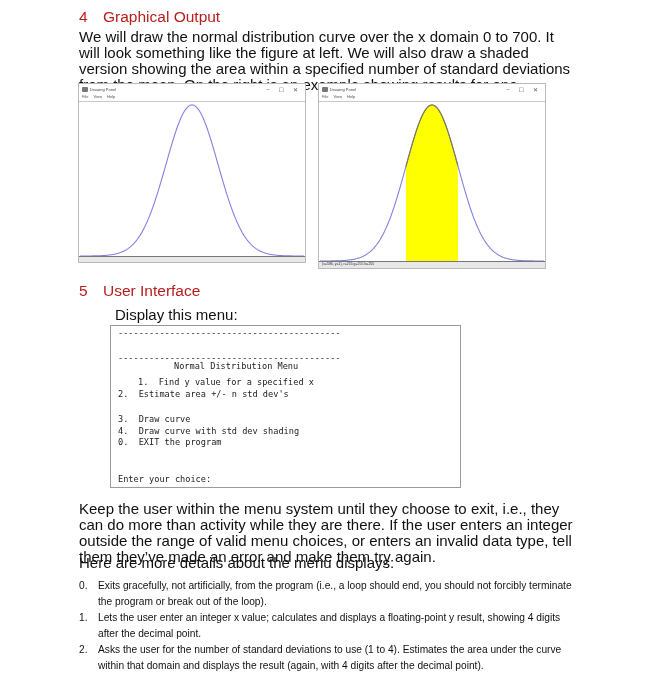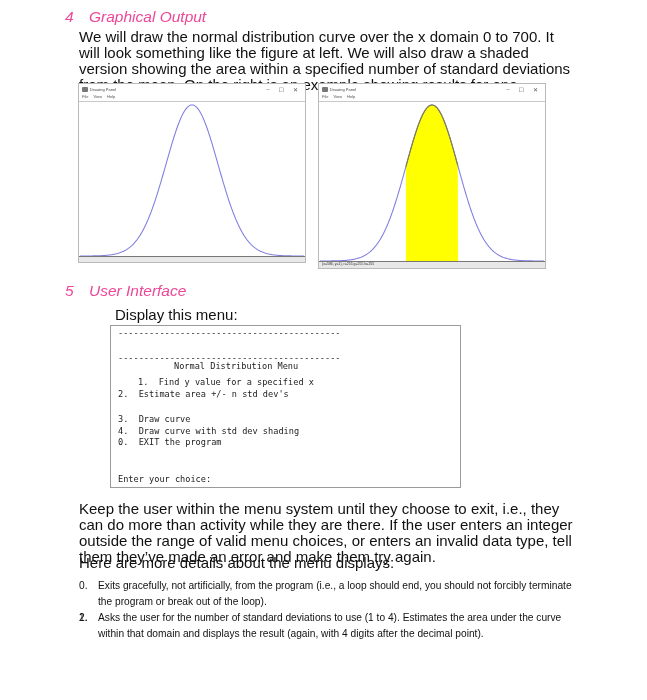--- a/index.html
+++ b/index.html
@@ -1,18 +1,18 @@
 <!DOCTYPE html>
 <html><head>
 <meta charset="utf-8">
 <style>
   html, body { margin:0; padding:0; background:#ffffff; }
   body { width:647px; height:700px; position:relative; overflow:hidden;
          font-family:"Liberation Sans", sans-serif; color:#111; }
-  .heading { position:absolute; left:65px; font-size:15.5px; color:#ec4899; font-weight:normal;font-style:italic; }
+  .heading { position:absolute; left:79px; font-size:15.5px; color:#b91c1c; font-weight:normal; }
   .heading .num { display:inline-block; width:24px; }
   .para { position:absolute; left:79px; width:495px; font-size:15px; line-height:16px; color:#111; }
   .win { position:absolute; background:#fff; border:1px solid #b9b9b9; box-sizing:border-box; }
   .win .titlebar { height:10px; display:flex; align-items:center; padding-left:3px; font-size:4px; color:#444; }
   .win .titlebar .app-ico { width:6px; height:5px; background:#777; margin-right:2px; border-radius:1px; }
   .win .titlebar .ctrls { margin-left:auto; display:flex; gap:9px; padding-right:7px; font-size:6px; color:#555; }
   .win .menubar { height:7px; display:flex; gap:5px; padding-left:3px; font-size:4px; color:#555; border-bottom:1px solid #c9c9c9; }
   .win .canvas { position:absolute; left:1px; right:1px; top:19px; bottom:6px; background:#fff; }
   .win .canvas svg { width:100%; height:100%; display:block; }
   .win .statusbar { position:absolute; left:0; right:0; bottom:0; height:5px; background:#e8e8e8; border-top:1px solid #777; font-size:3.5px; color:#333; padding-left:3px; line-height:5px; overflow:hidden; }
@@ -99,18 +99,19 @@
 <div class="para" style="top:501px;">Keep the user within the menu system until they choose to exit, i.e., they can do more than activity while they are there.  If the user enters an integer outside the range of valid menu choices, or enters an invalid data type, tell them they’ve made an error and make them try again.</div>
 <div class="para" style="top:555px;">Here are more details about the menu displays:</div>
 
 <div class="list" style="top:578px;">
   <div class="item">
     <span class="n">0.</span>
     <span>Exits gracefully, not artificially, from the program (i.e., a loop should end, you should not forcibly terminate the program or break out of the loop).</span>
   </div>
   <div class="item">
     <span class="n">1.</span>
+    <span>Lets the user enter an integer x value; calculates and displays a floating-point y result, showing 4 digits after the decimal point.</span>
   </div>
   <div class="item">
     <span class="n">2.</span>
     <span>Asks the user for the number of standard deviations to use (1 to 4).  Estimates the area under the curve within that domain and displays the result (again, with 4 digits after the decimal point).</span>
   </div>
 </div>
 
 </body></html>

